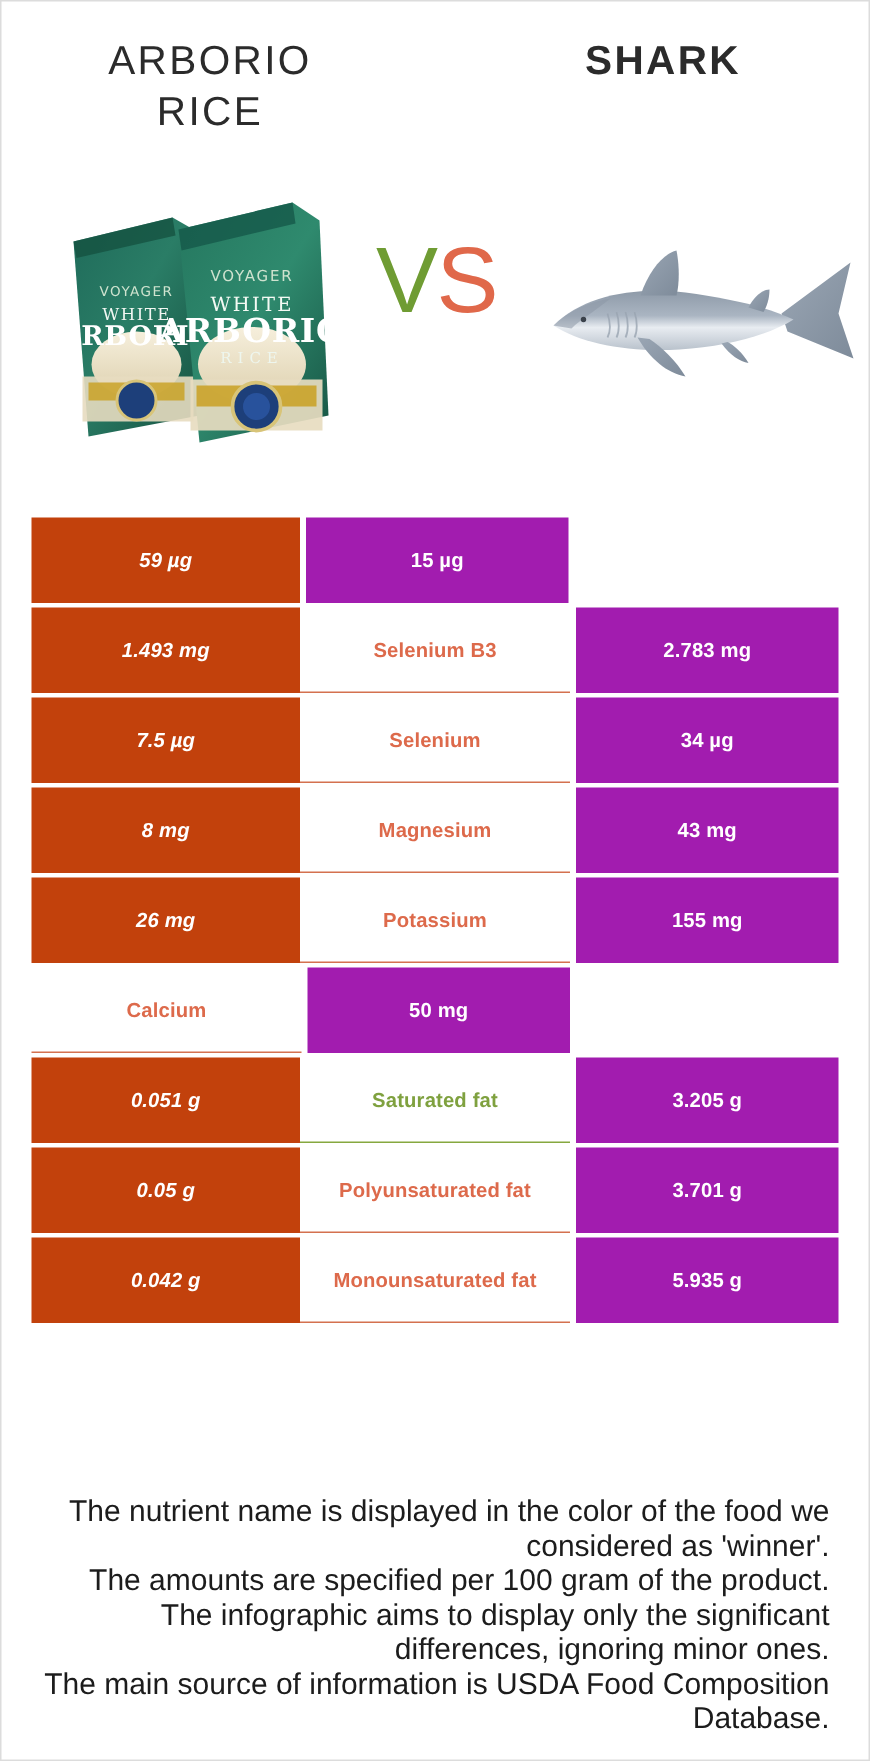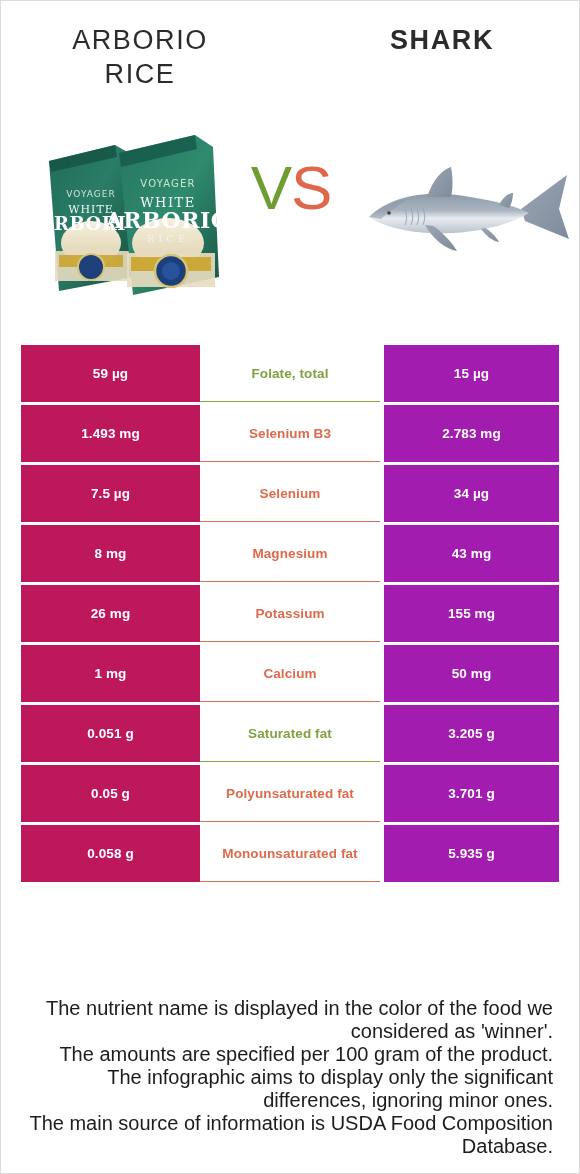--- a/index.html
+++ b/index.html
@@ -108,22 +108,23 @@
     display: flex;
     align-items: center;
     justify-content: center;
     box-sizing: border-box;
     font-size: 13.5px;
     font-weight: bold;
     letter-spacing: 0.1px;
   }
   .cell-left {
     width: 179px;
-    background: #be185d;
+    background: #c2410c;
     color: #ffffff;
+    font-style: italic;
   }
   .cell-mid {
     width: 180px;
     background: #ffffff;
     border-bottom: 1px solid #cfd7b9;
     margin-left: 0;
   }
   .cell-right {
     width: 175px;
     margin-left: 4px;
@@ -249,21 +250,20 @@
         </g>
 
         <circle cx="36" cy="66" r="1.8" fill="#3b424b"></circle>
       </svg>
     </div>
   </div>
 
   <div class="table" id="table-root">
       <div class="row">
         <div class="cell cell-left">59 µg</div>
-        <div class="cell cell-mid win-green">Folate, total</div>
         <div class="cell cell-right">15 µg</div>
       </div>
       <div class="row">
         <div class="cell cell-left">1.493 mg</div>
         <div class="cell cell-mid win-orange">Selenium B3</div>
         <div class="cell cell-right">2.783 mg</div>
       </div>
       <div class="row">
         <div class="cell cell-left">7.5 µg</div>
         <div class="cell cell-mid win-orange">Selenium</div>
@@ -273,36 +273,35 @@
         <div class="cell cell-left">8 mg</div>
         <div class="cell cell-mid win-orange">Magnesium</div>
         <div class="cell cell-right">43 mg</div>
       </div>
       <div class="row">
         <div class="cell cell-left">26 mg</div>
         <div class="cell cell-mid win-orange">Potassium</div>
         <div class="cell cell-right">155 mg</div>
       </div>
       <div class="row">
-        <div class="cell cell-left">1 mg</div>
         <div class="cell cell-mid win-orange">Calcium</div>
         <div class="cell cell-right">50 mg</div>
       </div>
       <div class="row">
         <div class="cell cell-left">0.051 g</div>
         <div class="cell cell-mid win-green">Saturated fat</div>
         <div class="cell cell-right">3.205 g</div>
       </div>
       <div class="row">
         <div class="cell cell-left">0.05 g</div>
         <div class="cell cell-mid win-orange">Polyunsaturated fat</div>
         <div class="cell cell-right">3.701 g</div>
       </div>
       <div class="row">
-        <div class="cell cell-left">0.058 g</div>
+        <div class="cell cell-left">0.042 g</div>
         <div class="cell cell-mid win-orange">Monounsaturated fat</div>
         <div class="cell cell-right">5.935 g</div>
       </div>
     </div>
 
   <div class="footer">
     <p>The nutrient name is displayed in the color of the food we considered as 'winner'.</p>
     <p>The amounts are specified per 100 gram of the product.</p>
     <p>The infographic aims to display only the significant differences, ignoring minor ones.</p>
     <p>The main source of information is USDA Food Composition Database.</p>

